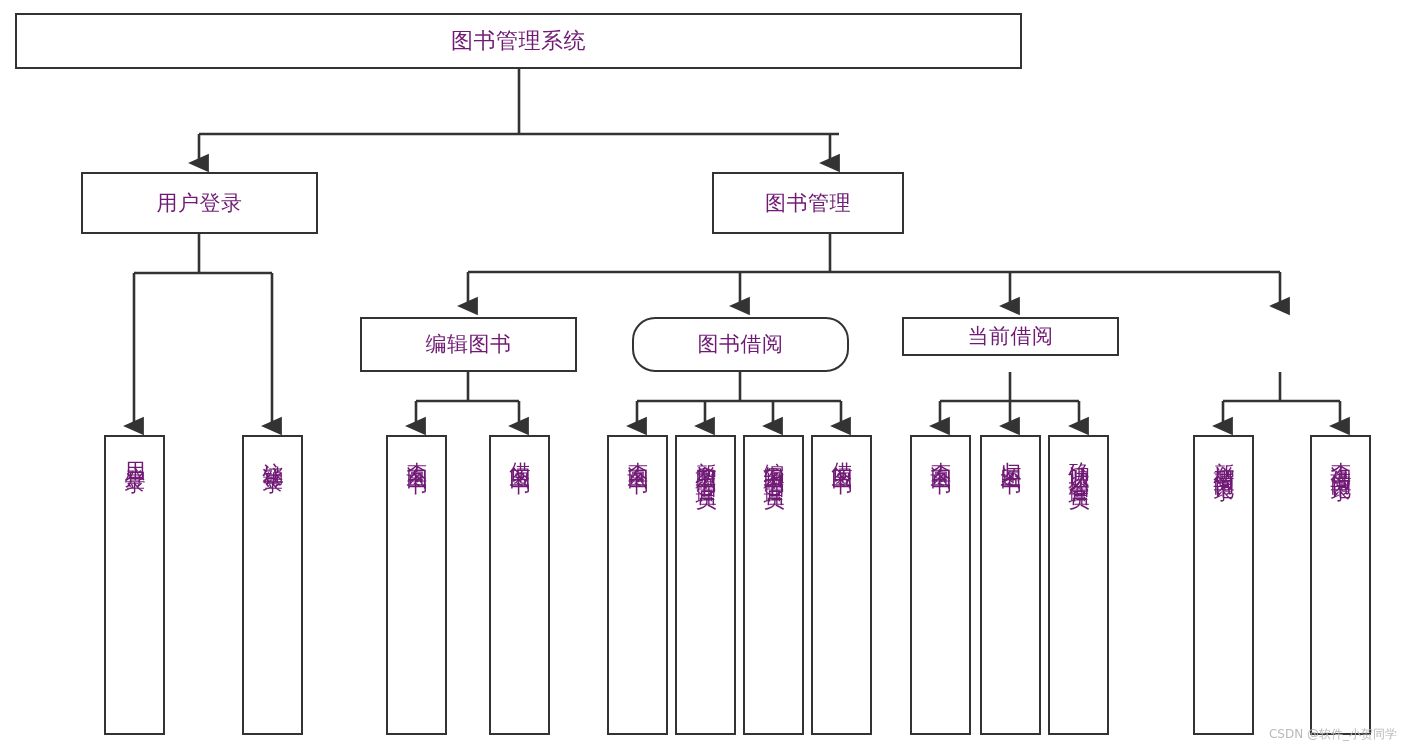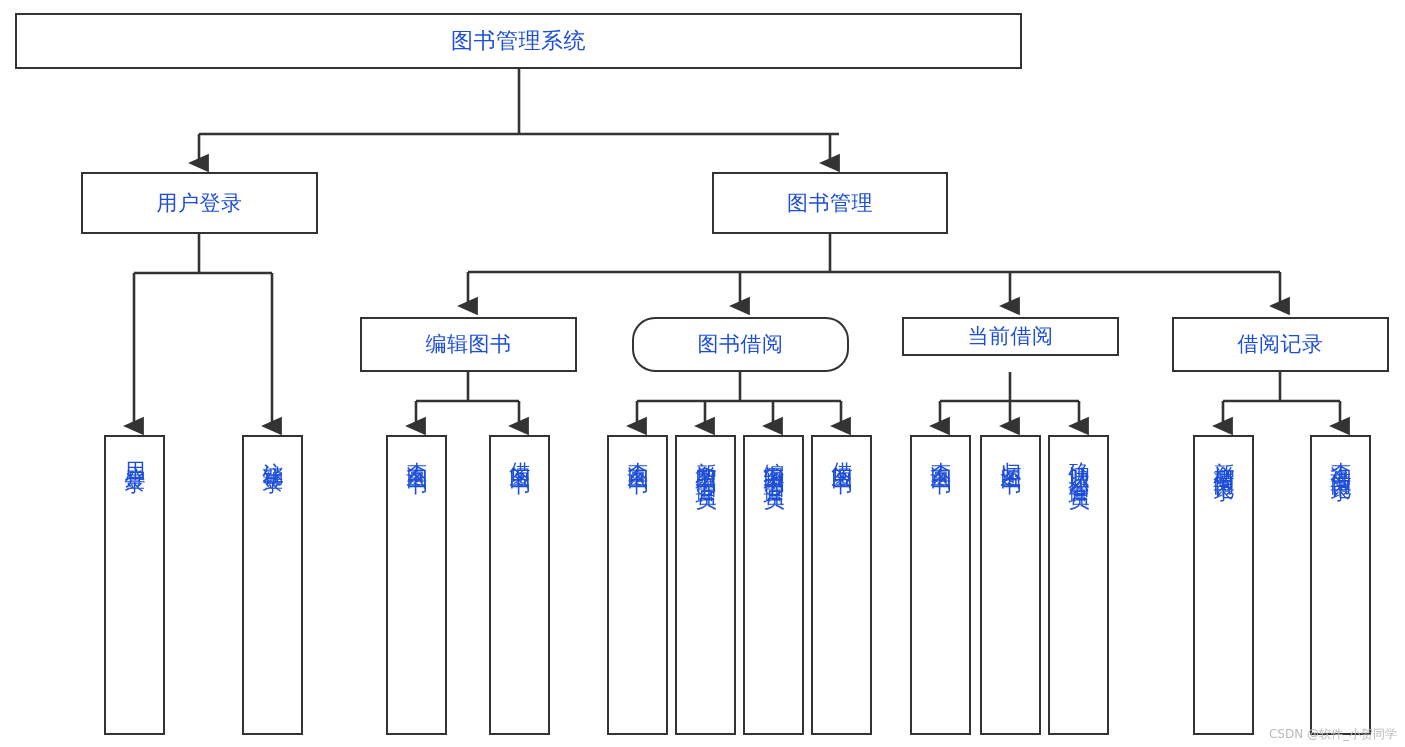--- a/index.html
+++ b/index.html
@@ -33,21 +33,21 @@
     background: #ffffff;
     border: 2px solid #333333;
     display: flex;
     align-items: center;
     justify-content: center;
     z-index: 2;
   }
   .node-label {
     display: block;
     text-align: center;
-    color: #1d4ed8;
+    color: #701a75;
     line-height: 1.18;
     white-space: nowrap;
   }
   
   .node.horizontal .node-label {
     writing-mode: horizontal-tb;
     font-size: 21px;
     letter-spacing: 0.5px;
   }
   .node.root .node-label {
@@ -133,36 +133,33 @@
     </g>
   </svg>
 
   <div class="node horizontal root" style="left:15px; top:13px; width:1007px; height:56px;">
     <span class="node-label">图书管理系统</span>
   </div>
 
   <div class="node horizontal" style="left:81px; top:172px; width:237px; height:62px;">
     <span class="node-label">用户登录</span>
   </div>
-  <div class="node horizontal" style="left:712px; top:172px; width:236px; height:62px;">
+  <div class="node horizontal" style="left:712px; top:172px; width:192px; height:62px;">
     <span class="node-label">图书管理</span>
   </div>
 
   <div class="node horizontal" style="left:360px; top:317px; width:217px; height:55px;">
     <span class="node-label">编辑图书</span>
   </div>
   <div class="node horizontal" style="left:632px; top:317px; width:217px; height:55px;border-radius:23px;">
     <span class="node-label">图书借阅</span>
   </div>
   <div class="node horizontal" style="left:902px; top:317px; width:217px; height:39px;">
     <span class="node-label">当前借阅</span>
   </div>
-  <div class="node horizontal" style="left:1172px; top:317px; width:217px; height:55px;">
-    <span class="node-label">借阅记录</span>
-  </div>
 
   <div class="node vertical" style="left:104px; top:435px; width:61px; height:300px;">
     <span class="node-label">用户登录</span>
   </div>
   <div class="node vertical" style="left:242px; top:435px; width:61px; height:300px;">
     <span class="node-label">注销登录</span>
   </div>
 
   <div class="node vertical" style="left:386px; top:435px; width:61px; height:300px;">
     <span class="node-label">查询图书</span>

